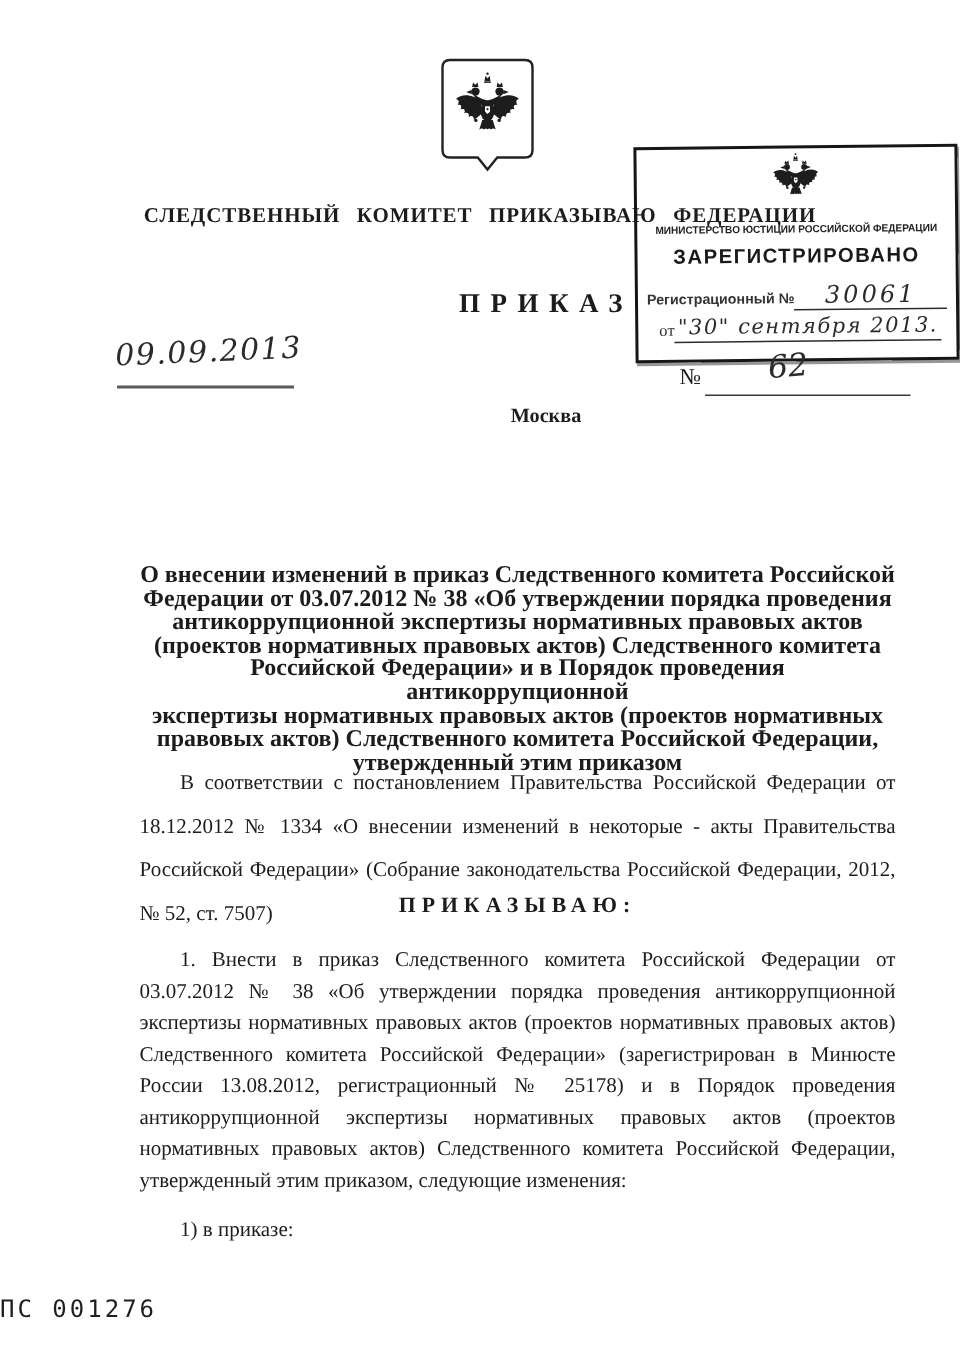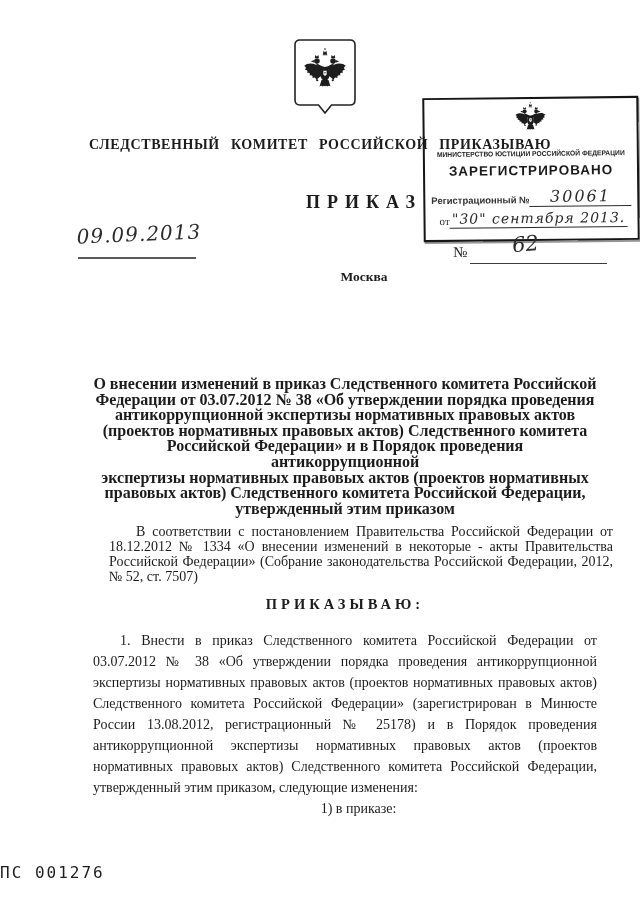--- a/index.html
+++ b/index.html
@@ -75,32 +75,32 @@
   .stamp-date-value{
     flex:1;text-align:center;font-size:14px;letter-spacing:1px;
     border-bottom:1.5px solid #2b2b2b;line-height:1.1;padding-bottom:1px;white-space:nowrap;
   }
   
   .doc-title{
     position:absolute;left:93px;top:376px;width:504px;text-align:center;
     font-weight:bold;font-size:16px;line-height:15.6px;white-space:pre-line;
   }
   .preamble{
-    position:absolute;left:93px;top:508px;width:504px;margin:16px;
-    font-size:14px;line-height:15px;text-align:justify;text-indent:27px;
+    position:absolute;left:93px;top:508px;width:504px;margin:0;
+    font-size:14px;line-height:29px;text-align:justify;text-indent:27px;
   }
   .order-word{
     position:absolute;left:93px;top:596px;width:504px;text-align:center;
     font-weight:bold;font-size:14.5px;letter-spacing:4px;
   }
   .body-block{position:absolute;left:93px;top:630px;width:504px;}
   .body-block p{
     margin:0;font-size:14px;line-height:21px;text-align:justify;text-indent:27px;
   }
-  .body-block p.short{text-align:center;}
+  .body-block p.short{text-align:left;margin-top:12px;}
   .body-block p.justify-last{text-align-last:justify;}
   
   .footer-code{
     position:absolute;top:863px;left:0;width:640px;text-align:left;
     font-family:"DejaVu Sans Mono", monospace;font-size:16px;letter-spacing:2px;
     color:#1e1e1e;
   }
   .svg-defs{position:absolute;width:0;height:0;overflow:hidden;}
 </style>
 </head>
@@ -131,21 +131,21 @@
   </symbol>
 </svg>
 
 <div class="page">
 
   <svg class="emblem" width="64" height="88" viewBox="0 0 64 88">
     <path d="M7 2 H57 Q62 2 62 7 V62 Q62 67 57 67 H38.5 L32 75 L25.5 67 H7 Q2 67 2 62 V7 Q2 2 7 2 Z" fill="none" stroke="#222" stroke-width="1.6"></path>
     <use href="#dbl-eagle" x="7" y="5" width="50" height="56"></use>
   </svg>
 
-  <div class="org-name">СЛЕДСТВЕННЫЙ КОМИТЕТ РОССИЙСКОЙ ПРИКАЗЫВАЮ</div>
+  <div class="org-name">СЛЕДСТВЕННЫЙ КОМИТЕТ ПРИКАЗЫВАЮ ФЕДЕРАЦИИ</div>
 
   <div class="doc-type">ПРИКАЗ</div>
 
   <div class="hw hw-date">09.09.2013</div>
   <div class="date-underline"></div>
 
   <div class="stamp">
     <svg class="stamp-eagle" width="36" height="33" viewBox="0 0 100 92">
       <use href="#dbl-eagle" width="100" height="92"></use>
     </svg>

